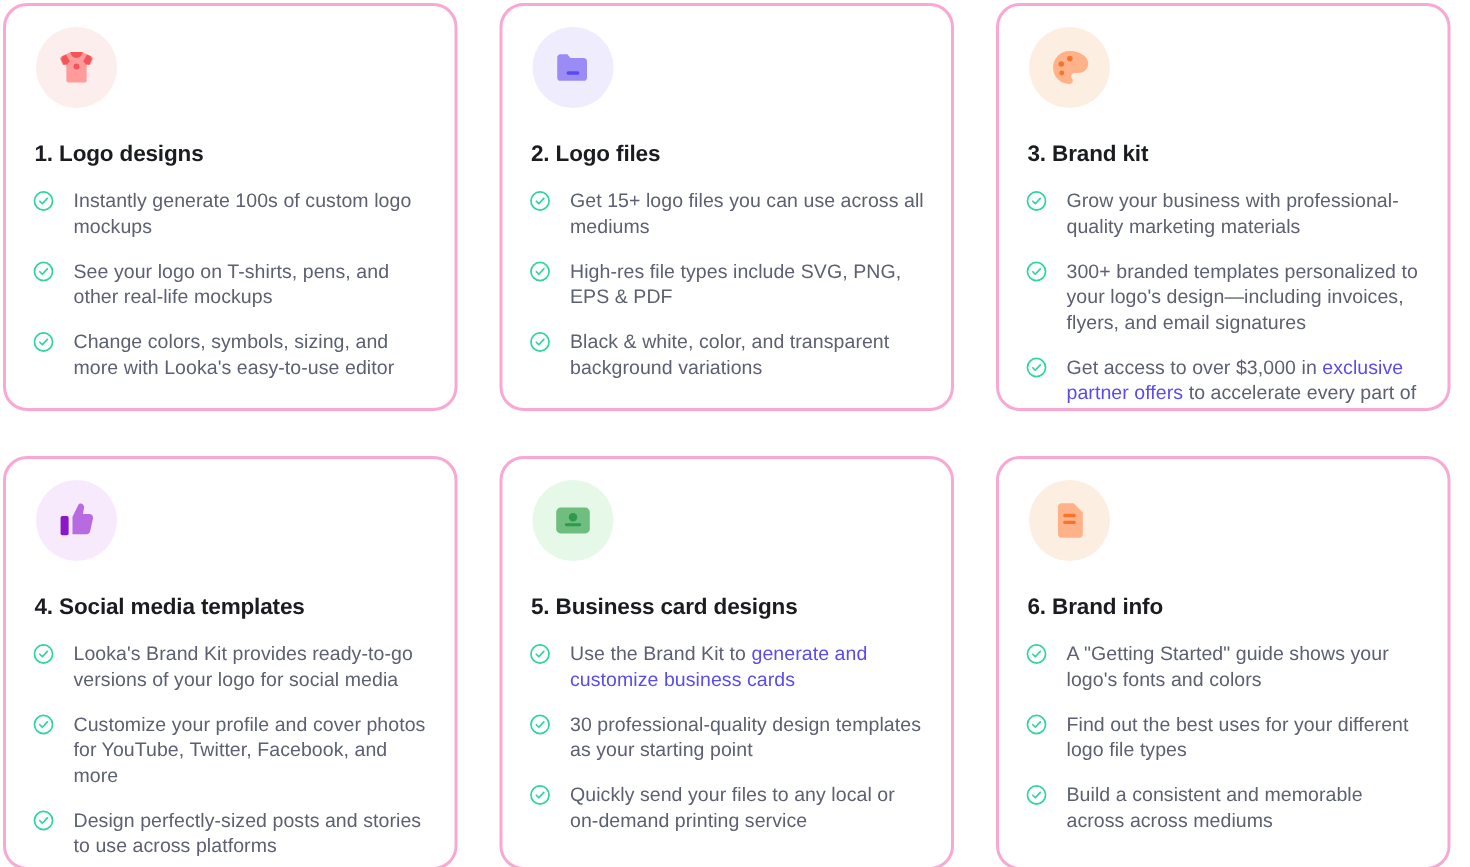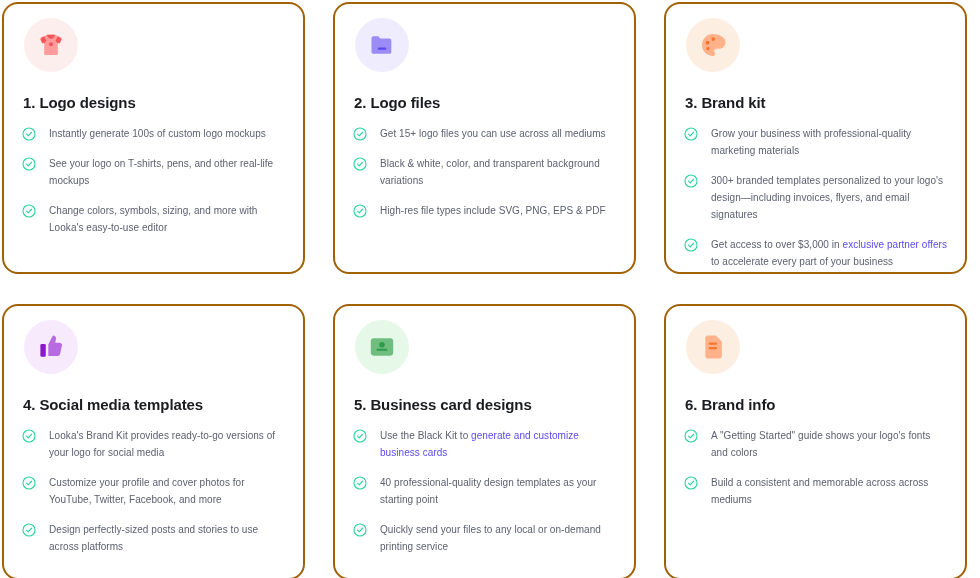--- a/index.html
+++ b/index.html
@@ -20,21 +20,21 @@
     grid-template-columns: 303px 303px 303px;
     grid-template-rows: 272px 276px;
     column-gap: 28px;
     row-gap: 30px;
     padding: 2px 0 0 2px;
   }
 
   .card {
     position: relative;
     background: #ffffff;
-    border: 2px solid #a16207;
+    border: 2px solid #f9a8d4;
     border-radius: 16px;
     padding: 14px 18px 10px 18px;
     overflow: hidden;
   }
 
   
   .icon-badge {
     width: 54px; height: 54px;
     border-radius: 50%;
     display: flex;
@@ -64,21 +64,21 @@
   }
   .bullet:last-child { margin-bottom: 0; }
   .check-icon {
     flex: 0 0 auto;
     width: 14px; height: 14px;
     margin-right: 13px;
     margin-top: 2px;
   }
   .check-icon svg { display: block; }
   .bullet-text {
-    font-size: 10px;
+    font-size: 13px;
     line-height: 17px;
     color: #5c6070;
     letter-spacing: 0.05px;
   }
   .bullet-text .lnk {
     color: #5a4bf0;
     font-weight: 500;
   }
 </style>
 </head>
@@ -147,30 +147,30 @@
           </span>
           <span class="bullet-text"><span>Get 15+ logo files you can use across all mediums</span></span>
         </li>
         <li class="bullet">
           <span class="check-icon">
             <svg width="14" height="14" viewBox="0 0 16 16">
               <circle cx="8" cy="8" r="6.9" fill="none" stroke="#2fd4a0" stroke-width="1.3"></circle>
               <path d="M5.2 8.2 7.1 10.1 10.9 6" fill="none" stroke="#2fd4a0" stroke-width="1.3" stroke-linecap="round" stroke-linejoin="round"></path>
             </svg>
           </span>
+          <span class="bullet-text"><span>High-res file types include SVG, PNG, EPS &amp; PDF</span></span>
+        </li>
+        <li class="bullet">
+          <span class="check-icon">
+            <svg width="14" height="14" viewBox="0 0 16 16">
+              <circle cx="8" cy="8" r="6.9" fill="none" stroke="#2fd4a0" stroke-width="1.3"></circle>
+              <path d="M5.2 8.2 7.1 10.1 10.9 6" fill="none" stroke="#2fd4a0" stroke-width="1.3" stroke-linecap="round" stroke-linejoin="round"></path>
+            </svg>
+          </span>
           <span class="bullet-text"><span>Black &amp; white, color, and transparent background variations</span></span>
-        </li>
-        <li class="bullet">
-          <span class="check-icon">
-            <svg width="14" height="14" viewBox="0 0 16 16">
-              <circle cx="8" cy="8" r="6.9" fill="none" stroke="#2fd4a0" stroke-width="1.3"></circle>
-              <path d="M5.2 8.2 7.1 10.1 10.9 6" fill="none" stroke="#2fd4a0" stroke-width="1.3" stroke-linecap="round" stroke-linejoin="round"></path>
-            </svg>
-          </span>
-          <span class="bullet-text"><span>High-res file types include SVG, PNG, EPS &amp; PDF</span></span>
         </li>
       </ul>
     </div>
     <div class="card">
       <div class="icon-badge" style="background: rgb(253, 238, 226);">
         <span>
           <svg width="28" height="28" viewBox="0 0 24 24">
             <path d="M12 2.6c-5.2 0-9.4 4.2-9.4 9.4s4.2 9.4 9.4 9.4c1.1 0 1.9-.9 1.9-1.9 0-.5-.2-.9-.5-1.2-.3-.3-.5-.7-.5-1.2 0-1 .9-1.9 1.9-1.9h2.3c3.1 0 5.6-2.5 5.6-5.6C22.7 6 18 2.6 12 2.6z" fill="#ffb289"></path>
             <circle cx="7.3" cy="10" r="1.6" fill="#f2762e"></circle>
             <circle cx="12.2" cy="6.9" r="1.6" fill="#f2762e"></circle>
@@ -261,30 +261,30 @@
       </div>
       <div class="card-title">5. Business card designs</div>
       <ul class="bullets">
         <li class="bullet">
           <span class="check-icon">
             <svg width="14" height="14" viewBox="0 0 16 16">
               <circle cx="8" cy="8" r="6.9" fill="none" stroke="#2fd4a0" stroke-width="1.3"></circle>
               <path d="M5.2 8.2 7.1 10.1 10.9 6" fill="none" stroke="#2fd4a0" stroke-width="1.3" stroke-linecap="round" stroke-linejoin="round"></path>
             </svg>
           </span>
-          <span class="bullet-text"><span>Use the Black Kit to </span><span class="lnk">generate and customize business cards</span></span>
-        </li>
-        <li class="bullet">
-          <span class="check-icon">
-            <svg width="14" height="14" viewBox="0 0 16 16">
-              <circle cx="8" cy="8" r="6.9" fill="none" stroke="#2fd4a0" stroke-width="1.3"></circle>
-              <path d="M5.2 8.2 7.1 10.1 10.9 6" fill="none" stroke="#2fd4a0" stroke-width="1.3" stroke-linecap="round" stroke-linejoin="round"></path>
-            </svg>
-          </span>
-          <span class="bullet-text"><span>40 professional-quality design templates as your starting point</span></span>
+          <span class="bullet-text"><span>Use the Brand Kit to </span><span class="lnk">generate and customize business cards</span></span>
+        </li>
+        <li class="bullet">
+          <span class="check-icon">
+            <svg width="14" height="14" viewBox="0 0 16 16">
+              <circle cx="8" cy="8" r="6.9" fill="none" stroke="#2fd4a0" stroke-width="1.3"></circle>
+              <path d="M5.2 8.2 7.1 10.1 10.9 6" fill="none" stroke="#2fd4a0" stroke-width="1.3" stroke-linecap="round" stroke-linejoin="round"></path>
+            </svg>
+          </span>
+          <span class="bullet-text"><span>30 professional-quality design templates as your starting point</span></span>
         </li>
         <li class="bullet">
           <span class="check-icon">
             <svg width="14" height="14" viewBox="0 0 16 16">
               <circle cx="8" cy="8" r="6.9" fill="none" stroke="#2fd4a0" stroke-width="1.3"></circle>
               <path d="M5.2 8.2 7.1 10.1 10.9 6" fill="none" stroke="#2fd4a0" stroke-width="1.3" stroke-linecap="round" stroke-linejoin="round"></path>
             </svg>
           </span>
           <span class="bullet-text"><span>Quickly send your files to any local or on-demand printing service</span></span>
         </li>
@@ -311,17 +311,26 @@
           </span>
           <span class="bullet-text"><span>A "Getting Started" guide shows your logo's fonts and colors</span></span>
         </li>
         <li class="bullet">
           <span class="check-icon">
             <svg width="14" height="14" viewBox="0 0 16 16">
               <circle cx="8" cy="8" r="6.9" fill="none" stroke="#2fd4a0" stroke-width="1.3"></circle>
               <path d="M5.2 8.2 7.1 10.1 10.9 6" fill="none" stroke="#2fd4a0" stroke-width="1.3" stroke-linecap="round" stroke-linejoin="round"></path>
             </svg>
           </span>
+          <span class="bullet-text"><span>Find out the best uses for your different logo file types</span></span>
+        </li>
+        <li class="bullet">
+          <span class="check-icon">
+            <svg width="14" height="14" viewBox="0 0 16 16">
+              <circle cx="8" cy="8" r="6.9" fill="none" stroke="#2fd4a0" stroke-width="1.3"></circle>
+              <path d="M5.2 8.2 7.1 10.1 10.9 6" fill="none" stroke="#2fd4a0" stroke-width="1.3" stroke-linecap="round" stroke-linejoin="round"></path>
+            </svg>
+          </span>
           <span class="bullet-text"><span>Build a consistent and memorable across across mediums</span></span>
         </li>
       </ul>
     </div>
   </div>
 
 </body></html>

